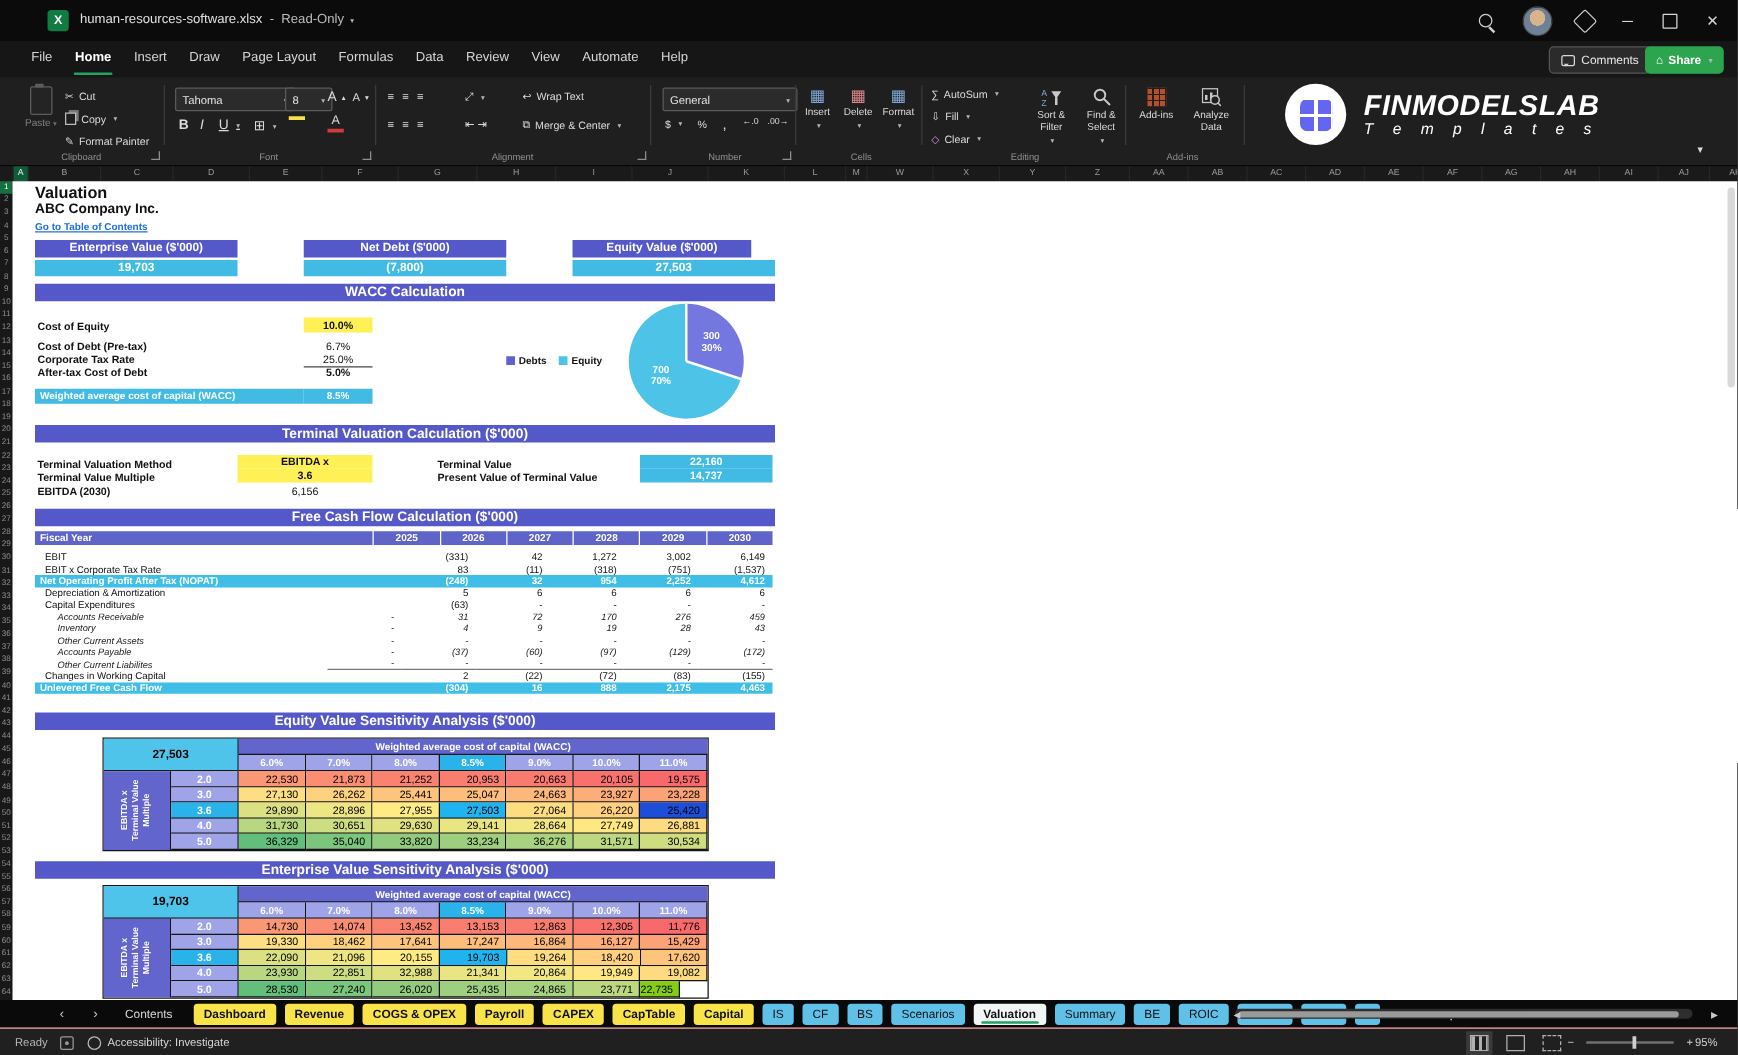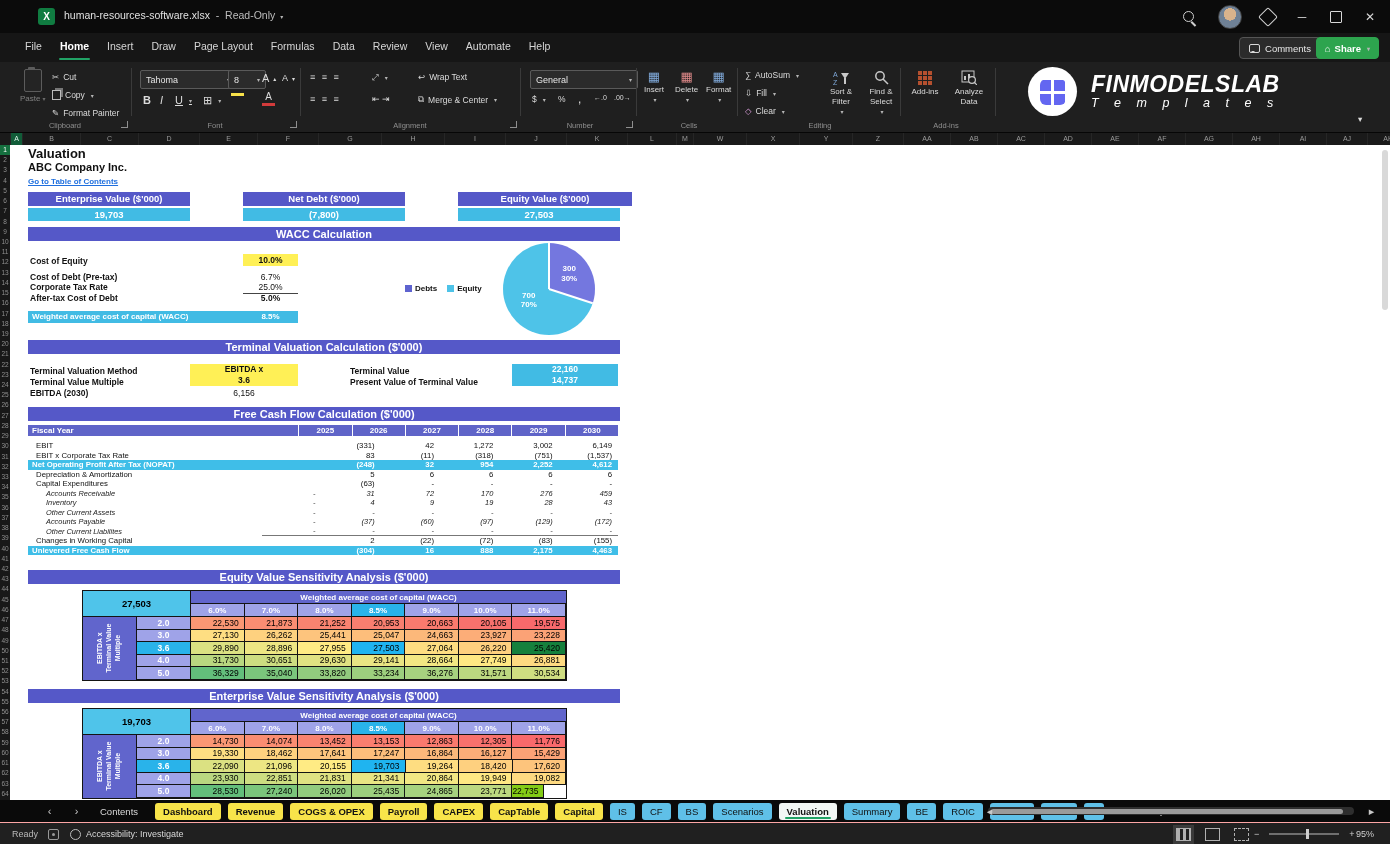--- a/index.html
+++ b/index.html
@@ -437,21 +437,21 @@
 
   <div class="sheet">
     <div class="abs" style="left:18px;top:1px;font-size:13px;font-weight:bold;">Valuation</div>
     <div class="abs" style="left:18px;top:16px;font-size:11px;font-weight:bold;">ABC Company Inc.</div>
     <div class="abs link" style="left:18px;top:32px;">Go to Table of Contents</div>
 
     <div class="abs kpihead" style="left:18px;top:47px;width:162px;height:14px;">Enterprise Value ($'000)</div>
     <div class="abs kpival" style="left:18px;top:63px;width:162px;height:13px;">19,703</div>
     <div class="abs kpihead" style="left:233px;top:47px;width:162px;height:14px;">Net Debt ($'000)</div>
     <div class="abs kpival" style="left:233px;top:63px;width:162px;height:13px;">(7,800)</div>
-    <div class="abs kpihead" style="left:448px;top:47px;width:174px;height:14px;">Equity Value ($'000)</div>
+    <div class="abs kpihead" style="left:448px;top:47px;width:143px;height:14px;">Equity Value ($'000)</div>
     <div class="abs kpival" style="left:448px;top:63px;width:162px;height:13px;">27,503</div>
 
     <div class="abs banner" style="left:18px;top:82px;width:592px;height:14px;">WACC Calculation</div>
     <div class="abs lbl" style="left:20px;top:111px;">Cost of Equity</div>
     <div class="abs yellow" style="left:233px;top:109px;width:55px;height:12px;line-height:12px;">10.0%</div>
     <div class="abs lbl" style="left:20px;top:127px;">Cost of Debt (Pre-tax)</div>
     <div class="abs val" style="left:233px;top:127px;width:55px;">6.7%</div>
     <div class="abs lbl" style="left:20px;top:137px;">Corporate Tax Rate</div>
     <div class="abs val" style="left:233px;top:137px;width:55px;border-bottom:1px solid #444;padding-bottom:1px;">25.0%</div>
     <div class="abs lbl" style="left:20px;top:148px;">After-tax Cost of Debt</div>
@@ -659,21 +659,21 @@
               <div class="scell" style="width: 53.57px; box-sizing: border-box; background: rgb(252, 173, 120);">23,927</div>
               <div class="scell" style="width: 53.57px; box-sizing: border-box; background: rgb(251, 162, 118);">23,228</div>
             </div>
             <div style="display: flex; height: 12.5px;">
               <div class="scell" style="width: 53.57px; box-sizing: border-box; background: rgb(219, 225, 130);">29,890</div>
               <div class="scell" style="width: 53.57px; box-sizing: border-box; background: rgb(237, 230, 131);">28,896</div>
               <div class="scell" style="width: 53.57px; box-sizing: border-box; background: rgb(255, 235, 132);">27,955</div>
               <div class="scell" style="width: 53.57px; box-sizing: border-box; background: rgb(31, 180, 240);">27,503</div>
               <div class="scell" style="width: 53.57px; box-sizing: border-box; background: rgb(254, 221, 129);">27,064</div>
               <div class="scell" style="width: 53.57px; box-sizing: border-box; background: rgb(254, 208, 127);">26,220</div>
-              <div class="scell" style="width: 53.57px; box-sizing: border-box; background: #15803d; text-align: center;">25,420</div>
+              <div class="scell" style="width: 53.57px; box-sizing: border-box; background: #1d4ed8; text-align: center;">25,420</div>
             </div>
             <div style="display: flex; height: 12.5px;">
               <div class="scell" style="width: 53.57px; box-sizing: border-box; background: rgb(185, 215, 128);">31,730</div>
               <div class="scell" style="width: 53.57px; box-sizing: border-box; background: rgb(205, 221, 129);">30,651</div>
               <div class="scell" style="width: 53.57px; box-sizing: border-box; background: rgb(224, 226, 130);">29,630</div>
               <div class="scell" style="width: 53.57px; box-sizing: border-box; background: rgb(233, 229, 131);">29,141</div>
               <div class="scell" style="width: 53.57px; box-sizing: border-box; background: rgb(242, 231, 131);">28,664</div>
               <div class="scell" style="width: 53.57px; box-sizing: border-box; background: rgb(255, 232, 131);">27,749</div>
               <div class="scell" style="width: 53.57px; box-sizing: border-box; background: rgb(254, 218, 129);">26,881</div>
             </div>
@@ -743,21 +743,21 @@
               <div class="scell" style="width: 53.57px; box-sizing: border-box; background: rgb(237, 230, 131);">21,096</div>
               <div class="scell" style="width: 53.57px; box-sizing: border-box; background: rgb(255, 235, 132); padding-left: 48px;">20,155</div>
               <div class="scell" style="width: 53.57px; box-sizing: border-box; background: rgb(31, 180, 240);">19,703</div>
               <div class="scell" style="width: 53.57px; box-sizing: border-box; background: rgb(254, 221, 129);">19,264</div>
               <div class="scell" style="width: 53.57px; box-sizing: border-box; background: rgb(254, 208, 127);">18,420</div>
               <div class="scell" style="width: 53.57px; box-sizing: border-box; background: rgb(253, 196, 124);">17,620</div>
             </div>
             <div style="display: flex; height: 12.5px;">
               <div class="scell" style="width: 53.57px; box-sizing: border-box; background: rgb(185, 215, 128);">23,930</div>
               <div class="scell" style="width: 53.57px; box-sizing: border-box; background: rgb(205, 221, 129);">22,851</div>
-              <div class="scell" style="width: 53.57px; box-sizing: border-box; background: rgb(224, 226, 130);">21,831</div>
+              <div class="scell" style="width: 53.57px; box-sizing: border-box; background: rgb(224, 226, 130);">32,988</div>
               <div class="scell" style="width: 53.57px; box-sizing: border-box; background: rgb(233, 229, 131);">21,341</div>
               <div class="scell" style="width: 53.57px; box-sizing: border-box; background: rgb(242, 231, 131);">20,864</div>
               <div class="scell" style="width: 53.57px; box-sizing: border-box; background: rgb(255, 232, 131);">19,949</div>
               <div class="scell" style="width: 53.57px; box-sizing: border-box; background: rgb(254, 218, 129);">19,082</div>
             </div>
             <div style="display: flex; height: 12.5px;">
               <div class="scell" style="width: 53.57px; box-sizing: border-box; background: rgb(99, 190, 123);">28,530</div>
               <div class="scell" style="width: 53.57px; box-sizing: border-box; background: rgb(123, 197, 124);">27,240</div>
               <div class="scell" style="width: 53.57px; box-sizing: border-box; background: rgb(146, 203, 126);">26,020</div>
               <div class="scell" style="width: 53.57px; box-sizing: border-box; background: rgb(157, 207, 126);">25,435</div>

